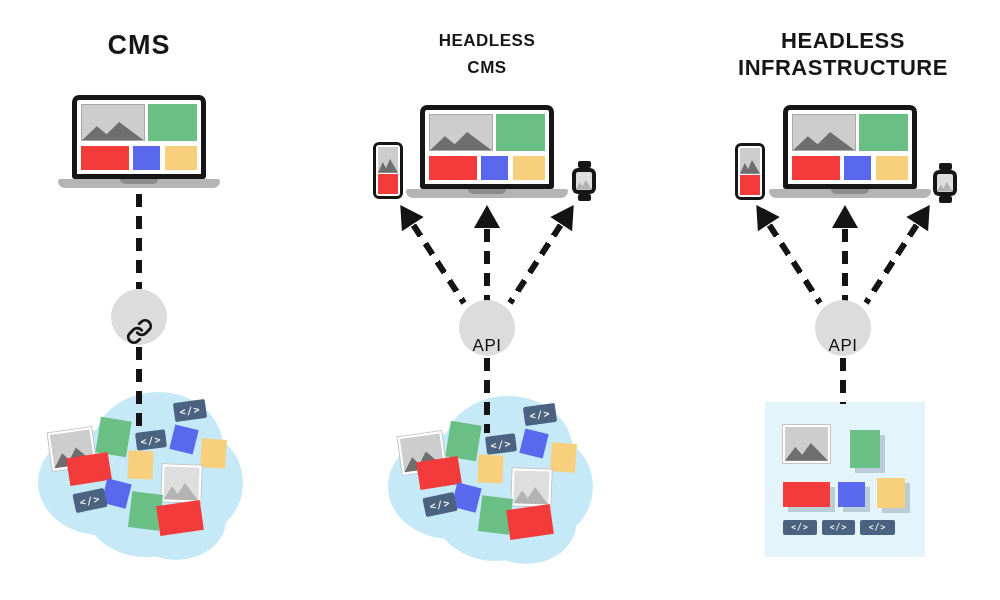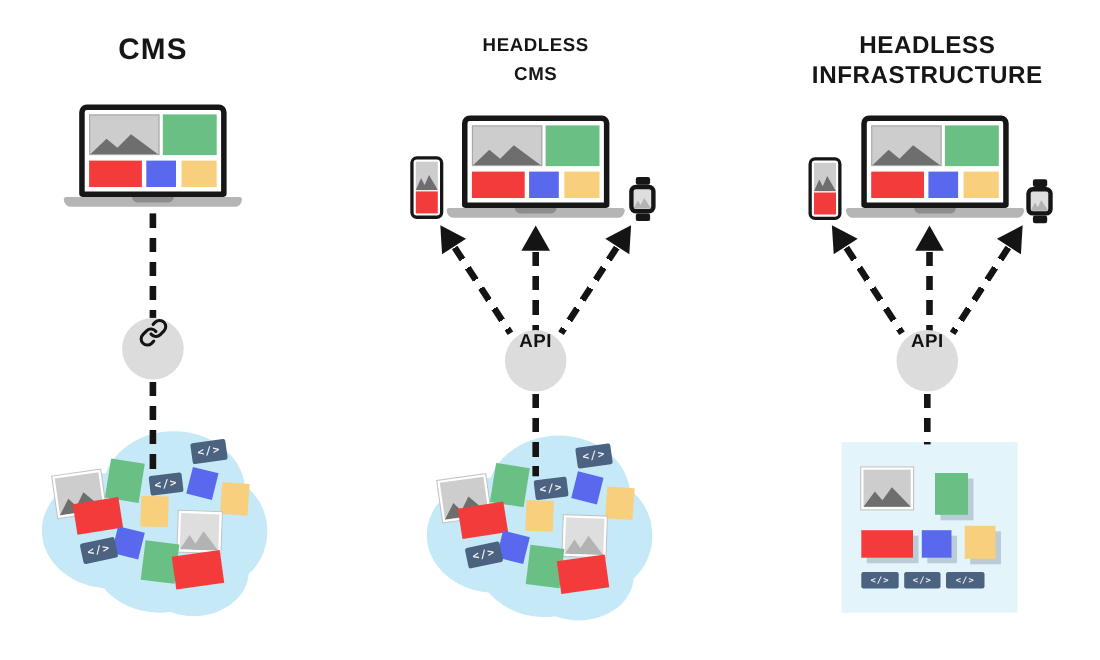--- a/index.html
+++ b/index.html
@@ -5,22 +5,22 @@
   *{margin:0;padding:0;box-sizing:border-box}
   body{font-family:"Liberation Sans",sans-serif;background:#fff}
   #stage{position:relative;width:1000px;height:600px;background:#fff;overflow:hidden}
 
   .title{position:absolute;font-weight:700;color:#161616;text-align:center;white-space:pre-line;z-index:4}
   .title-1{left:58px;width:162px;top:30px;font-size:27px;letter-spacing:1px}
   .title-2{left:387px;width:200px;top:27px;font-size:17px;line-height:27px;letter-spacing:.5px}
   .title-3{left:733px;width:220px;top:27px;font-size:22px;line-height:27px;letter-spacing:.5px}
 
   .node{position:absolute;width:56px;height:56px;border-radius:50%;background:var(--node_circle);
-        display:flex;align-items:flex-start;justify-content:center;z-index:6;
-        font-weight:700;font-size:17px;color:#111;letter-spacing:.5px}
+        display:flex;align-items:flex-end;justify-content:center;z-index:6;
+        font-weight:400;font-size:17px;color:#111;letter-spacing:.5px}
   .link-svg{width:27px;height:27px;display:block}
 
   .vdash{position:absolute;width:6px;z-index:5;
          background:repeating-linear-gradient(180deg,var(--line) 0 13px,transparent 13px 22px)}
   .arrow{position:absolute;width:28px;display:flex;flex-direction:column;align-items:center;
          transform-origin:50% 100%;z-index:5}
   .ahead{width:0;height:0;border-left:13px solid transparent;border-right:13px solid transparent;
          border-bottom:23px solid var(--line);flex:0 0 auto}
   .ashaft{width:6px;flex:1;margin-top:1px;
           background:repeating-linear-gradient(180deg,var(--line) 0 13px,transparent 13px 22px)}

